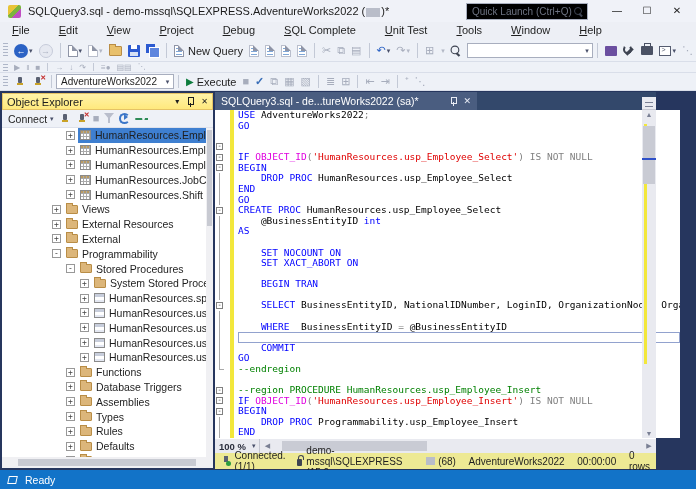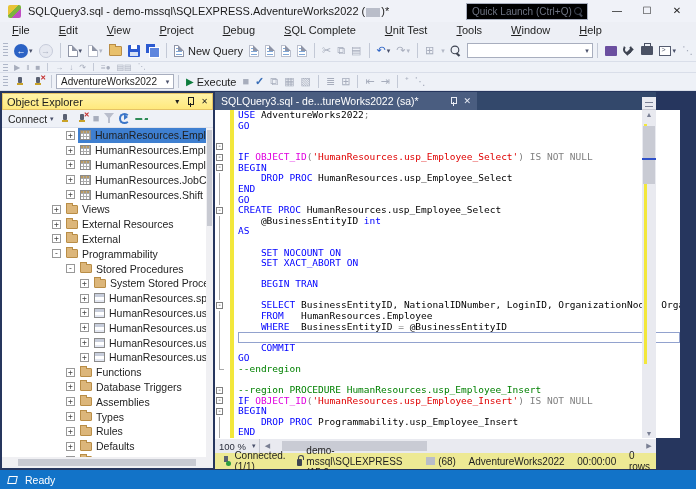--- a/index.html
+++ b/index.html
@@ -139,21 +139,21 @@
   #vscroll{position:absolute;right:0;top:18px;width:14px;height:328px;background:#E9EAF0;}
   #vsplit{position:absolute;right:0;top:-13px;width:14px;height:13px;background:#E9EAF0;border-bottom:1px solid #C6C8D2;}
   #vsplit::before{content:"";position:absolute;left:3px;top:5px;width:8px;height:3px;border-top:1px solid #7A8094;border-bottom:1px solid #7A8094;}
   .sarrow{position:absolute;width:14px;text-align:center;font-size:7px;color:#7A8094;}
   #vscroll .ystrip{position:absolute;left:2px;top:14px;width:3px;height:240px;background:#F2E73B;}
   #vscroll .thumb{position:absolute;left:1px;top:16px;width:12px;height:58px;background:#C9CBD4;}
   #vscroll .caretmark{position:absolute;left:0;top:48px;width:14px;height:2px;background:#2F50C8;}
 
   #hstrip{position:absolute;left:0;bottom:16px;width:100%;height:14px;background:#E9EAF0;display:flex;align-items:center;}
   #zoombox{display:flex;align-items:center;padding:0 4px;border-right:1px solid #C6C8D2;height:100%;}
-  #zoombox .zv{font-size:9.5px;color:#2A2E3C;margin-right:5px;}
+  #zoombox .zv{font-size:9.5px;color:#2A2E3C;margin-right:5px;font-weight:bold;}
   #zoombox .dd{font-size:7px;}
   #hstrip .harrow{width:14px;text-align:center;font-size:7px;color:#7A8094;}
   #htrack{flex:1;position:relative;height:100%;}
   #htrack .thumb{position:absolute;left:8px;top:2px;width:145px;height:10px;background:#C9CBD4;}
 
   #qstatus{position:absolute;left:0;bottom:0;width:100%;height:16px;background:#EDE994;display:flex;align-items:center;font-size:10px;color:#1E1E1E;padding:0 6px;}
   .ssep{width:1px;height:70%;background:#C9C35E;margin:0 6px;}
   .conicon{width:10px;height:10px;position:relative;margin-right:5px;}
   .conicon::before{content:"";position:absolute;left:3px;top:0;width:4px;height:6px;background:#5A6172;}
   .conicon::after{content:"";position:absolute;right:-2px;bottom:0;width:5px;height:5px;border-radius:50%;background:#2E9E3E;}
@@ -646,21 +646,20 @@
           <div class="cl">
             <span class="ol">
               <span class="obox">-</span>
             </span>
             <span class="ct"><span class="tok-p">    </span><span class="tok-k">SELECT </span><span class="tok-p">BusinessEntityID, NationalIDNumber, LoginID, OrganizationNode, OrganizationLeve</span></span>
           </div>
           <div class="cl">
             <span class="ol">
               <span class="ovln"></span>
             </span>
-            <span class="ct"><span class="tok-p">    </span><span class="tok-k">FROM   </span><span class="tok-p">HumanResources.Employee</span></span>
           </div>
           <div class="cl">
             <span class="ol">
               <span class="ovln"></span>
             </span>
             <span class="ct"><span class="tok-p">    </span><span class="tok-k">WHERE  </span><span class="tok-p">BusinessEntityID </span><span class="tok-g">= </span><span class="tok-p">@BusinessEntityID</span></span>
           </div>
           <div class="cl caret">
             <span class="ol">
               <span class="ovln"></span>

